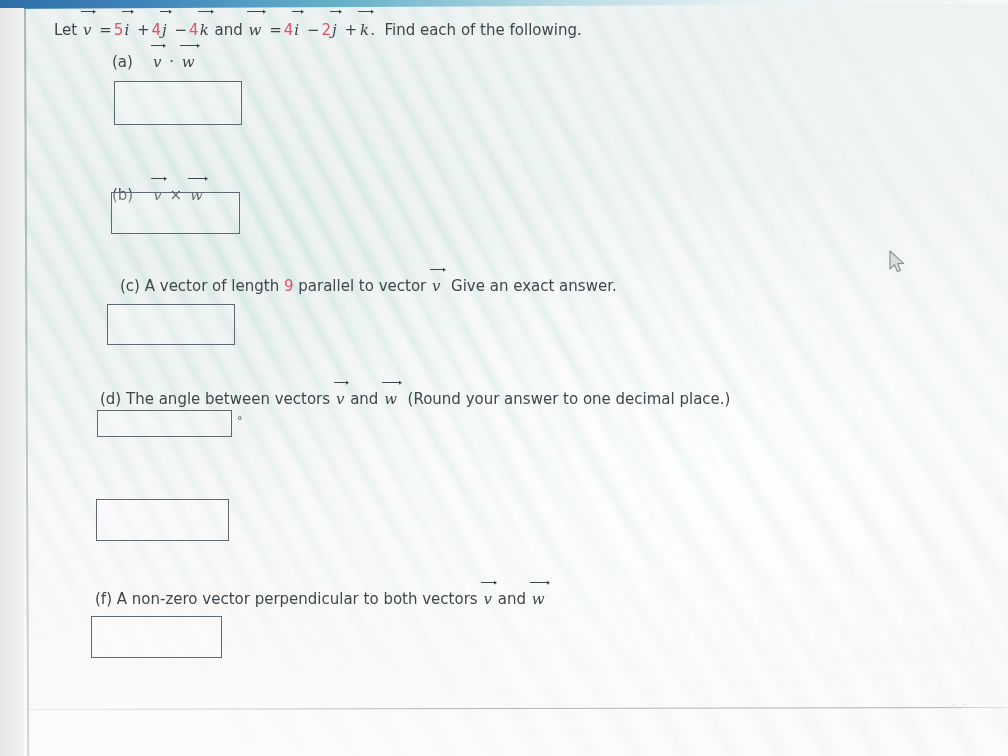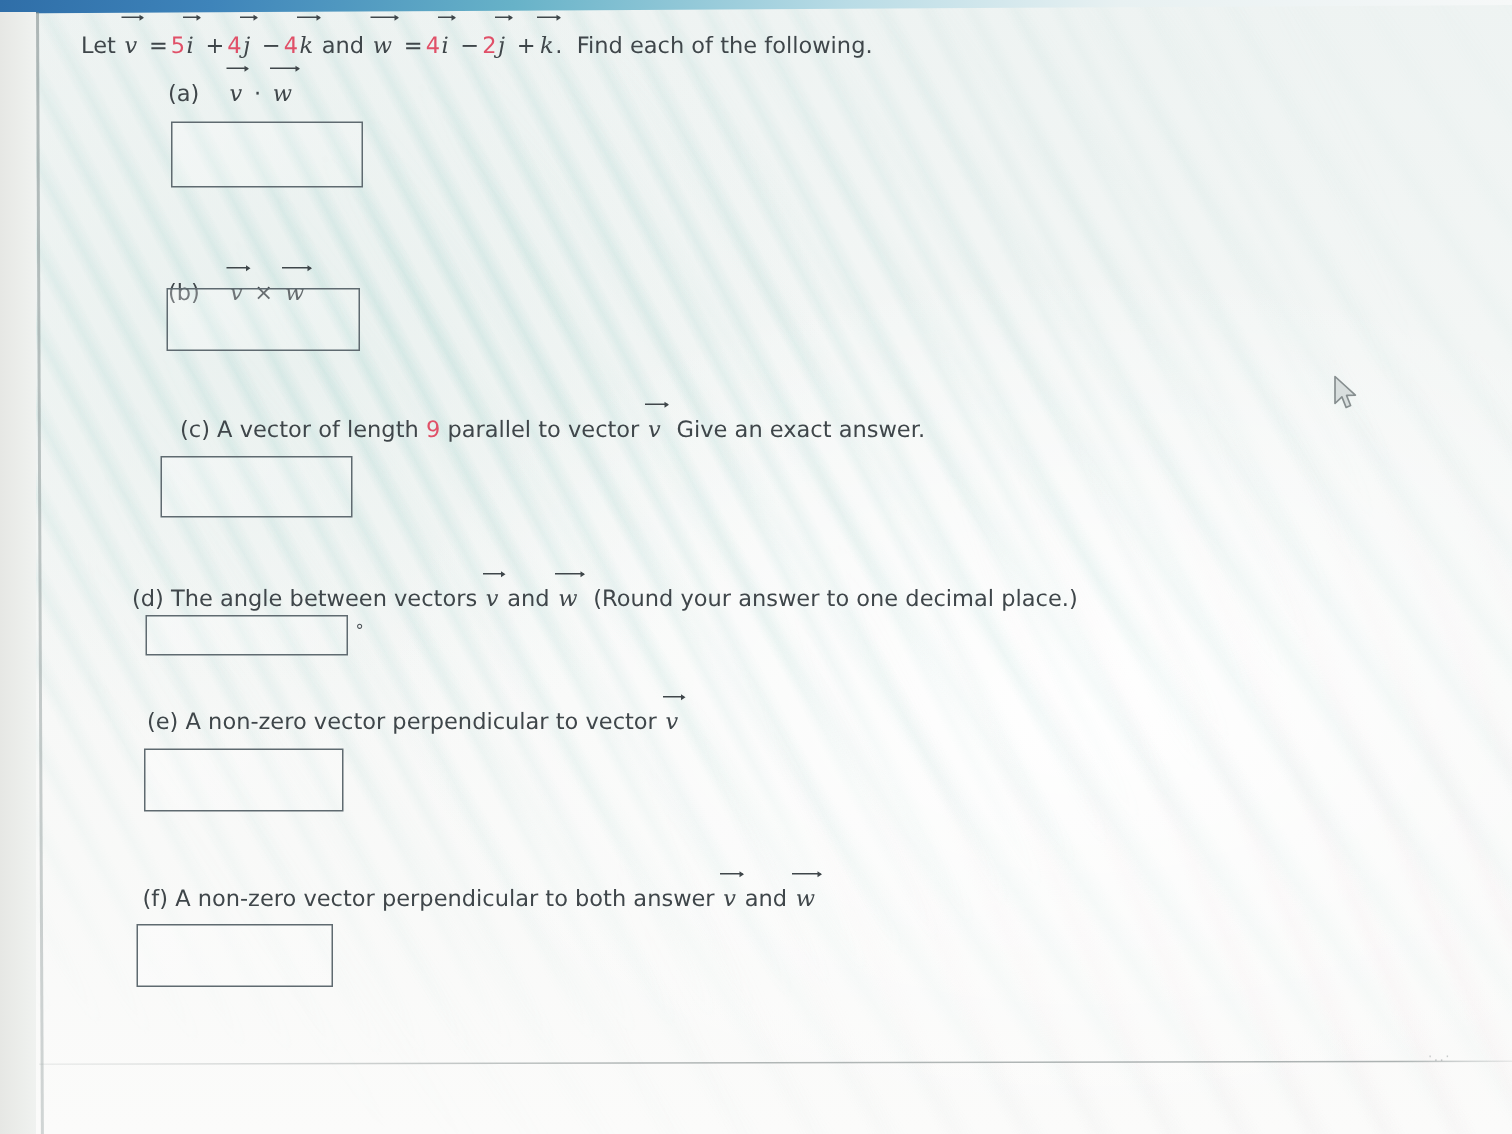--- a/index.html
+++ b/index.html
@@ -173,41 +173,36 @@
   <div class="part" style="left:108px;top:277px;margin-left:12px;">
     <span class="lbl">(c)</span>
     <span>A vector of length</span>
     <span class="num">9</span>
     <span>parallel to vector</span>
     <span class="vec">v</span>
     &nbsp;<span>Give an exact answer.</span>
   </div>
   <div class="answer-box" style="left:107px;top:304px;width:128px;height:41px;"></div>
 
-  <div class="part" style="left:88px;top:390px;">
+  <div class="part" style="left:100px;top:390px;">
     <span class="lbl">(d)</span>
     <span>The angle between vectors</span>
     <span class="vec">v</span>
     <span>and</span>
     <span class="vec">w</span>
     &nbsp;<span>(Round your answer to one decimal place.)</span>
   </div>
   <div class="answer-box" style="left:97px;top:410px;width:135px;height:27px;border-width:1.2px;"></div>
   <div class="deg" style="left:237px;top:414px;">°</div>
 
-  <div class="part" style="left:98px;top:472px;">
-    <span class="lbl">(e)</span>
-    <span>A non-zero vector perpendicular to vector</span>
-    <span class="vec">v</span>
-  </div>
   <div class="answer-box" style="left:96px;top:499px;width:133px;height:42px;"></div>
 
   <div class="part" style="left:95px;top:590px;">
     <span class="lbl">(f)</span>
-    <span>A non-zero vector perpendicular to both answer</span>
+    <span>A non-zero vector perpendicular to both vectors</span>
     <span class="vec">v</span>
     <span>and</span>
     <span class="vec">w</span>
   </div>
   <div class="answer-box" style="left:91px;top:616px;width:131px;height:42px;"></div>
 </div>
 
 <svg id="cursor" viewBox="0 0 20 26" style="left: 888px; top: 250px;">
   <path d="M2 1 L2 19 L6.6 14.6 L9.4 21.6 L12.4 20.3 L9.7 13.6 L15.6 13.4 Z" fill="#cfd6d6" stroke="#5d6668" stroke-width="1.1" stroke-linejoin="round"></path>
 </svg>

